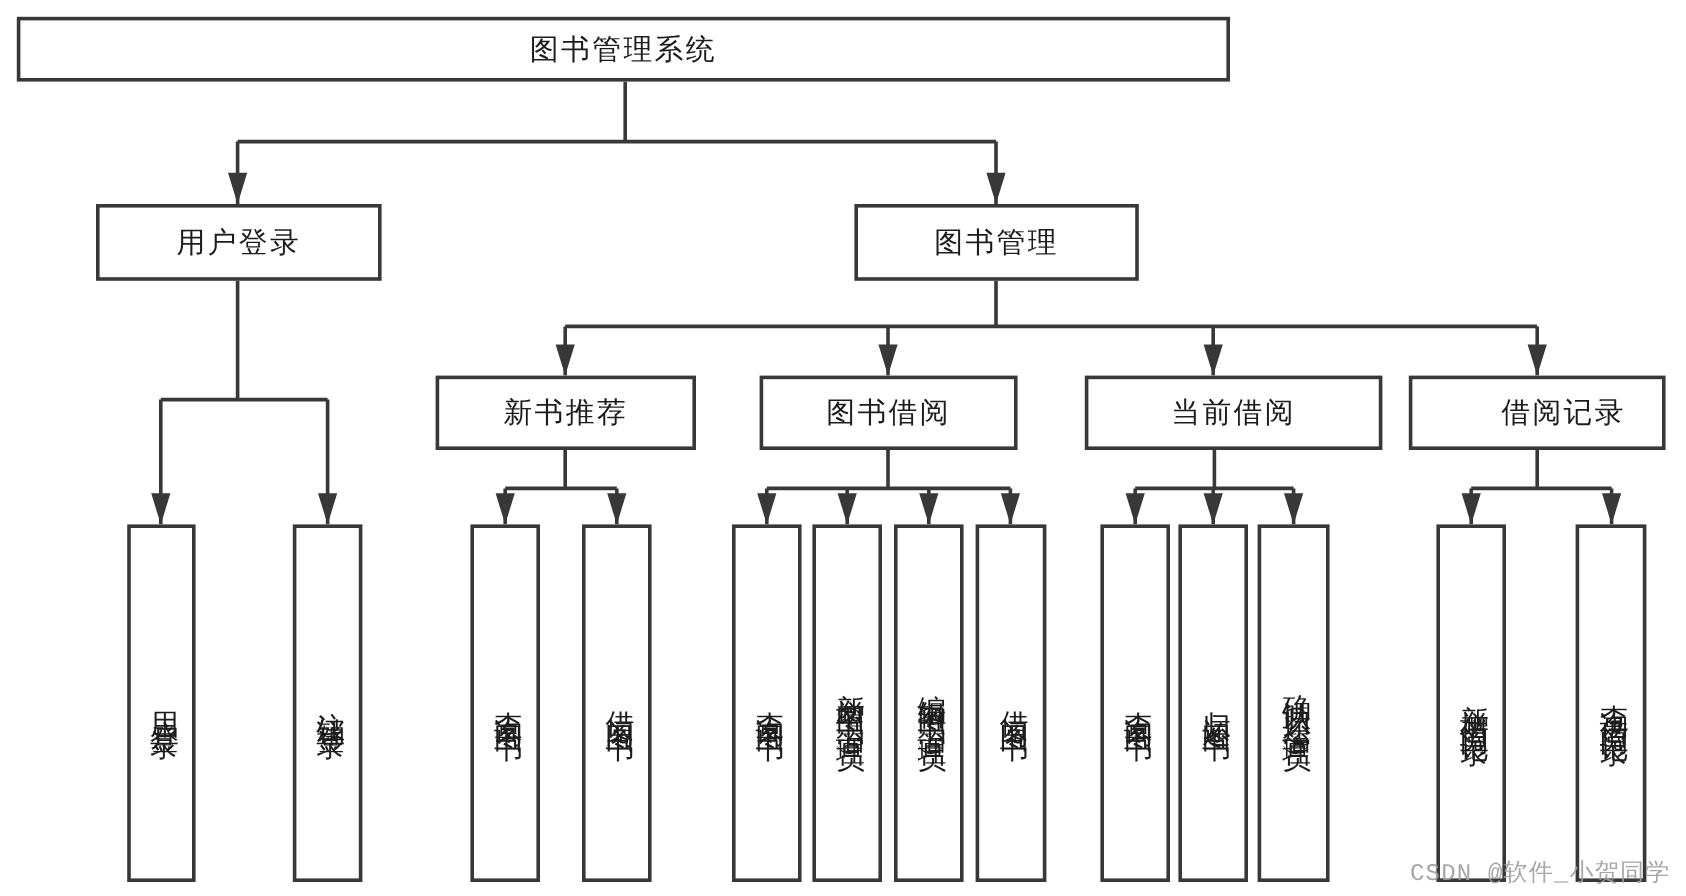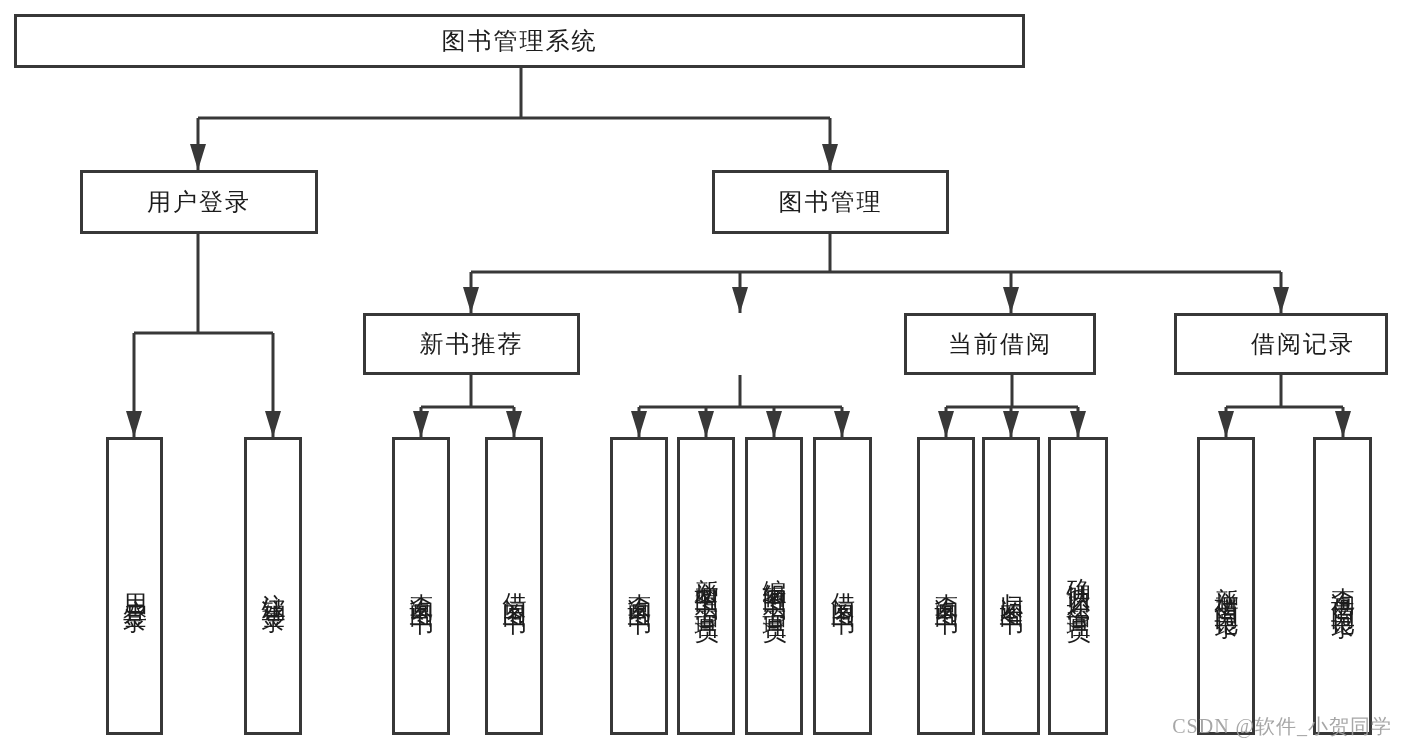--- a/index.html
+++ b/index.html
@@ -1,33 +1,33 @@
 <!DOCTYPE html>
 <html><head>
 <meta charset="utf-8">
 <style>
   html,body{margin:0;padding:0;background:#ffffff;}
   .stage{
     position:relative;width:1405px;height:747px;background:#ffffff;overflow:hidden;
-    font-family:Liberation Serif, serif;
+    font-family:Liberation Mono, monospace;
   }
   .wires{position:absolute;left:0;top:0;z-index:0;}
   .node{
     position:absolute;box-sizing:border-box;background:#ffffff;
     border:3px solid #383838;color:#1c1c1c;z-index:1;
     display:flex;align-items:center;justify-content:center;
   }
   .node .label{font-size:24px;letter-spacing:2px;white-space:nowrap;}
   .root{left:14px;top:14px;width:1011px;height:54px;}
   .l2u{left:80px;top:170px;width:238px;height:64px;}
   .l2b{left:712px;top:170px;width:237px;height:64px;}
   .l3{top:313px;height:62px;}
   .l3n{left:363px;width:217px;}
   .l3b{left:633px;width:215px;}
-  .l3c{left:904px;width:192px;}
+  .l3c{left:904px;width:248px;}
   .l3r{left:1174px;width:214px;padding-left:44px;}
   .leaf{top:437px;height:298px;}
   .leaf .label{
     writing-mode:vertical-rl;text-orientation:mixed;
     font-size:24px;letter-spacing:6px;line-height:1.3;white-space:nowrap;
   }
   .f1{left:106px;width:57px;}  .f2{left:244px;width:58px;}
   .f3{left:392px;width:58px;}  .f4{left:485px;width:58px;}
   .f5{left:610px;width:58px;}  .f6{left:677px;width:58px;}
   .f7{left:745px;width:58px;}  .f8{left:813px;width:59px;}
@@ -74,20 +74,23 @@
   <div class="node l2u">
     <span class="label">用户登录</span>
   </div>
   <div class="node l3 l3n">
     <span class="label">新书推荐</span>
   </div>
 
   <div class="node l2b">
     <span class="label">图书管理</span>
   </div>
+  <div class="node l3 l3b">
+    <span class="label">图书借阅</span>
+  </div>
   <div class="node l3 l3c">
     <span class="label">当前借阅</span>
   </div>
   <div class="node l3 l3r">
     <span class="label">借阅记录</span>
   </div>
 
   <div class="node leaf f1">
     <span class="label">用户登录</span>
   </div>

